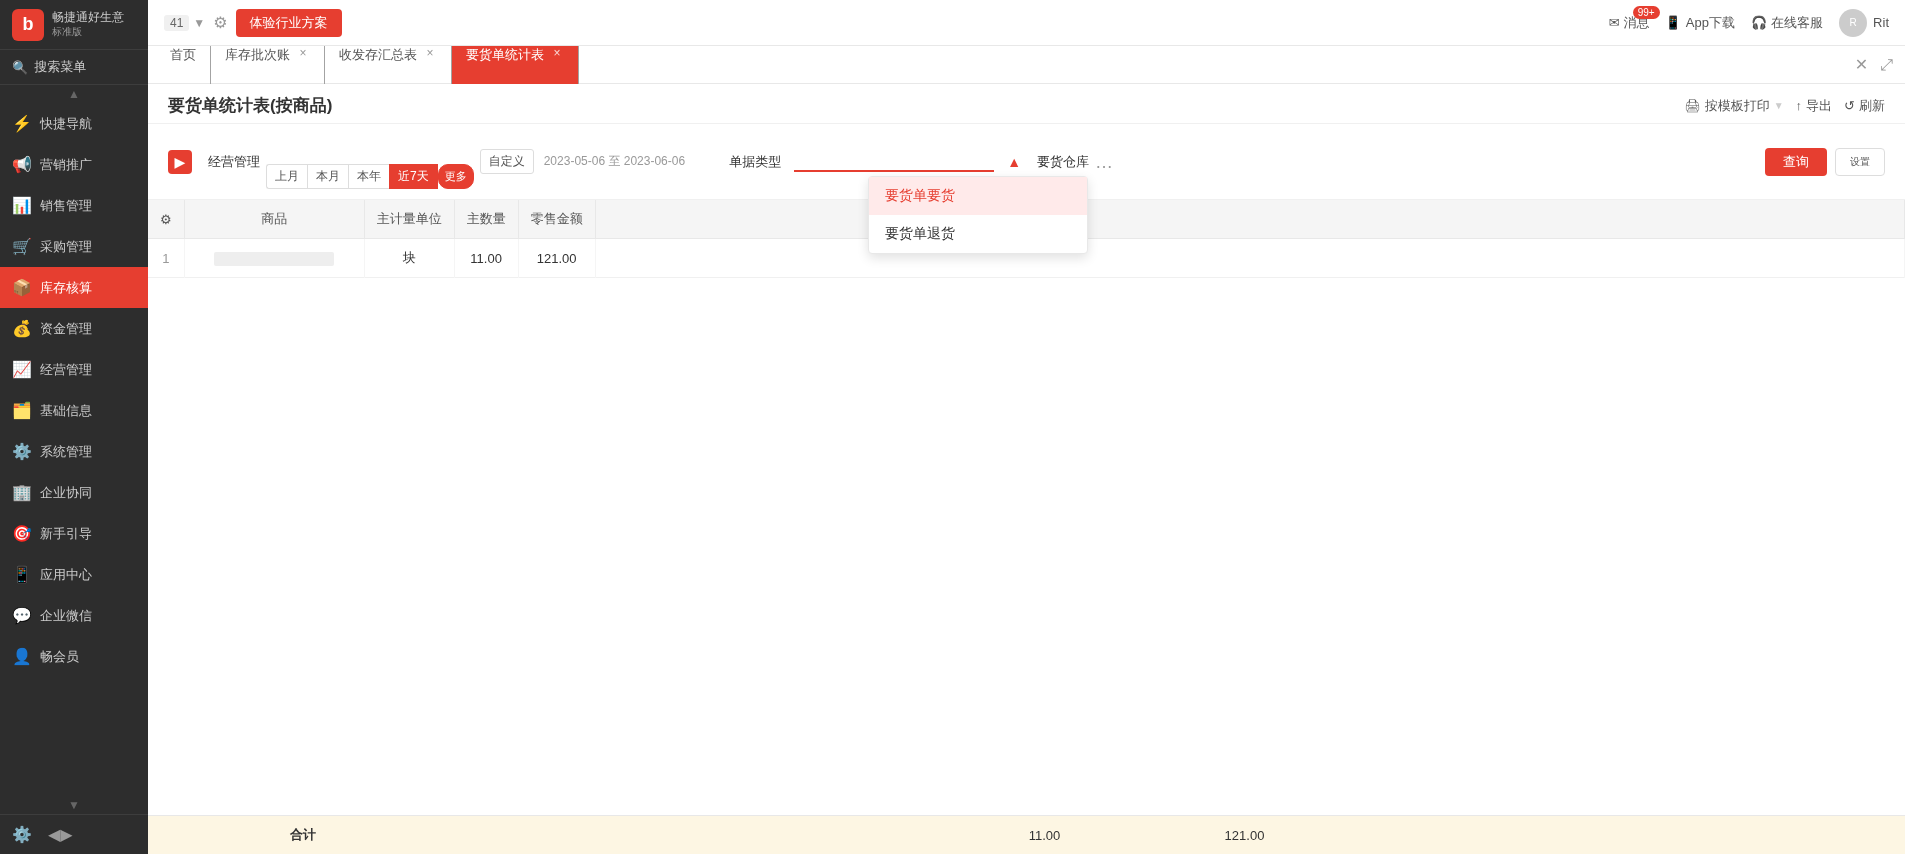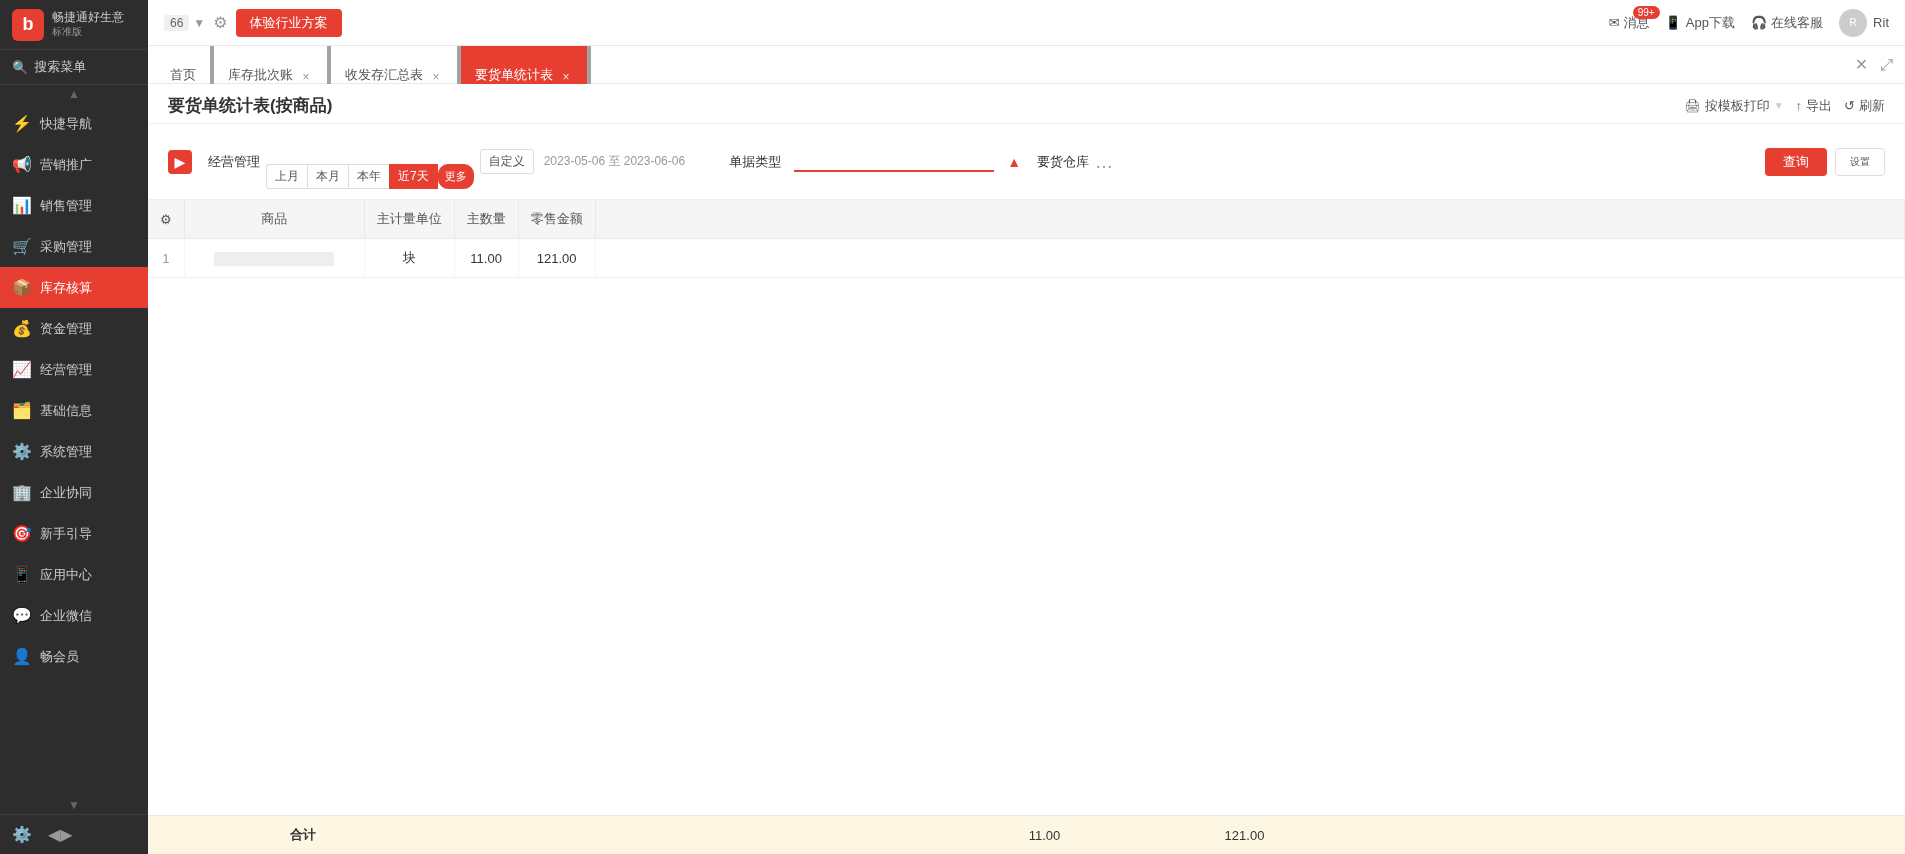--- a/index.html
+++ b/index.html
@@ -135,26 +135,26 @@
     
     .tabs-bar {
       height: 38px;
       background: #fff;
       border-bottom: 1px solid #e8e8e8;
       display: flex; align-items: center;
       padding: 0 8px;
       gap: 0;
     }
     .tab {
-      display: flex; align-items: flex-end;
+      display: flex; align-items: flex-start;
       padding: 0 14px;
       height: 38px;
       font-size: 13px; color: #555;
       cursor: pointer;
-      border-right: 4px solid #a3a3a3;
+      border-right: 1px solid #a3a3a3;
       gap: 6px;
       white-space: nowrap;
     }
     .tab.active {
       background: #e63e30; color: #fff;
       border-radius: 0;
     }
     .tab-close {
       font-size: 12px; color: #999; cursor: pointer;
       width: 14px; height: 14px;
@@ -433,21 +433,21 @@
     <span class="sidebar-footer-btn">⚙️</span>
     <span class="sidebar-footer-btn" style="margin-left: 8px;">◀▶</span>
   </div>
 </div>
 
 <div class="main-content">
 
   <div class="topbar">
     <div class="topbar-left">
       <div class="topbar-company">
-        <span class="topbar-company-num">66</span>
+        <span class="topbar-company-num">41</span>
         <span style="color:#999; font-size:12px;">▼</span>
       </div>
       <span class="topbar-gear">⚙</span>
       <button class="topbar-trial-btn">体验行业方案</button>
     </div>
     <div class="topbar-right">
       <div class="topbar-msg">
         <span>✉</span>
         <span>消息</span>
         <span class="badge">99+</span>
@@ -527,20 +527,24 @@
         <button class="filter-custom-btn">自定义</button>
         <span class="filter-date-range">2023-05-06 至 2023-06-06</span>
       </div>
 
       <div class="filter-select-group">
         <span class="filter-label">单据类型</span>
         <input class="filter-select" type="text" value="" style="border-top: none; border-right: none; border-left: none; border-image: initial; border-bottom: 2px solid rgb(230, 62, 48); outline: none; min-width: 200px; font-size: 13px; color: rgb(51, 51, 51); padding: 2px 4px;">
         <span class="filter-caret">▲</span>
       </div>
 
+      <div class="dropdown-menu">
+        <div class="dropdown-item selected">要货单要货</div>
+        <div class="dropdown-item">要货单退货</div>
+      </div>
 
       <div class="filter-warehouse-group">
         <span class="filter-label">要货仓库</span>
         <span class="filter-more-btn">…</span>
       </div>
 
       <div style="margin-left: auto; display:flex; gap:8px;">
         <button class="filter-query-btn">查询</button>
         <button class="filter-set-btn">设置</button>
       </div>

